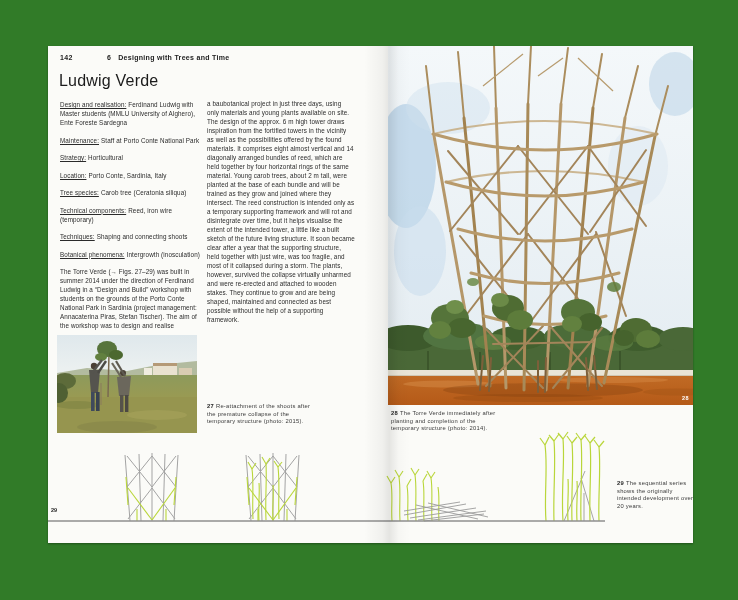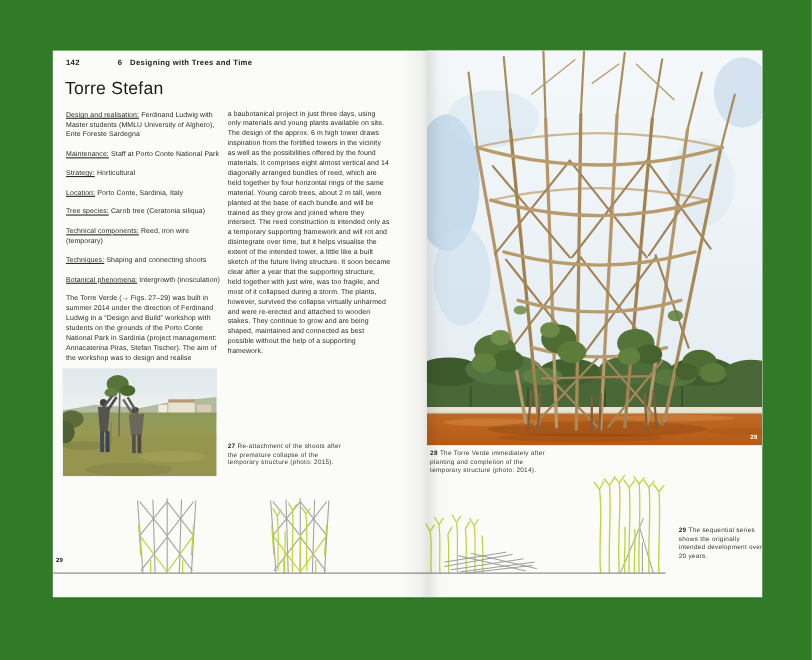--- a/index.html
+++ b/index.html
@@ -56,21 +56,21 @@
   svg{display:block;}
 </style>
 </head>
 <body>
 
 <div class="spread">
 
   <span class="runhead folio">142</span>
   <span class="runhead chapter"><span class="num">6</span><span>Designing with Trees and Time</span></span>
 
-  <div class="title">Torre Stefan</div>
+  <div class="title">Ludwig Verde</div>
 
   <div class="col col-left">
     <div class="meta-row"><span class="meta-label">Design and realisation:</span><span>Ferdinand Ludwig with Master students (MMLU University of Alghero), Ente Foreste Sardegna</span></div>
     <div class="meta-row"><span class="meta-label">Maintenance:</span><span>Staff at Porto Conte National Park</span></div>
     <div class="meta-row"><span class="meta-label">Strategy:</span><span>Horticultural</span></div>
     <div class="meta-row"><span class="meta-label">Location:</span><span>Porto Conte, Sardinia, Italy</span></div>
     <div class="meta-row"><span class="meta-label">Tree species:</span><span>Carob tree (Ceratonia siliqua)</span></div>
     <div class="meta-row"><span class="meta-label">Technical components:</span><span>Reed, iron wire (temporary)</span></div>
     <div class="meta-row"><span class="meta-label">Techniques:</span><span>Shaping and connecting shoots</span></div>
     <div class="meta-row"><span class="meta-label">Botanical phenomena:</span><span>Intergrowth (inosculation)</span></div>

